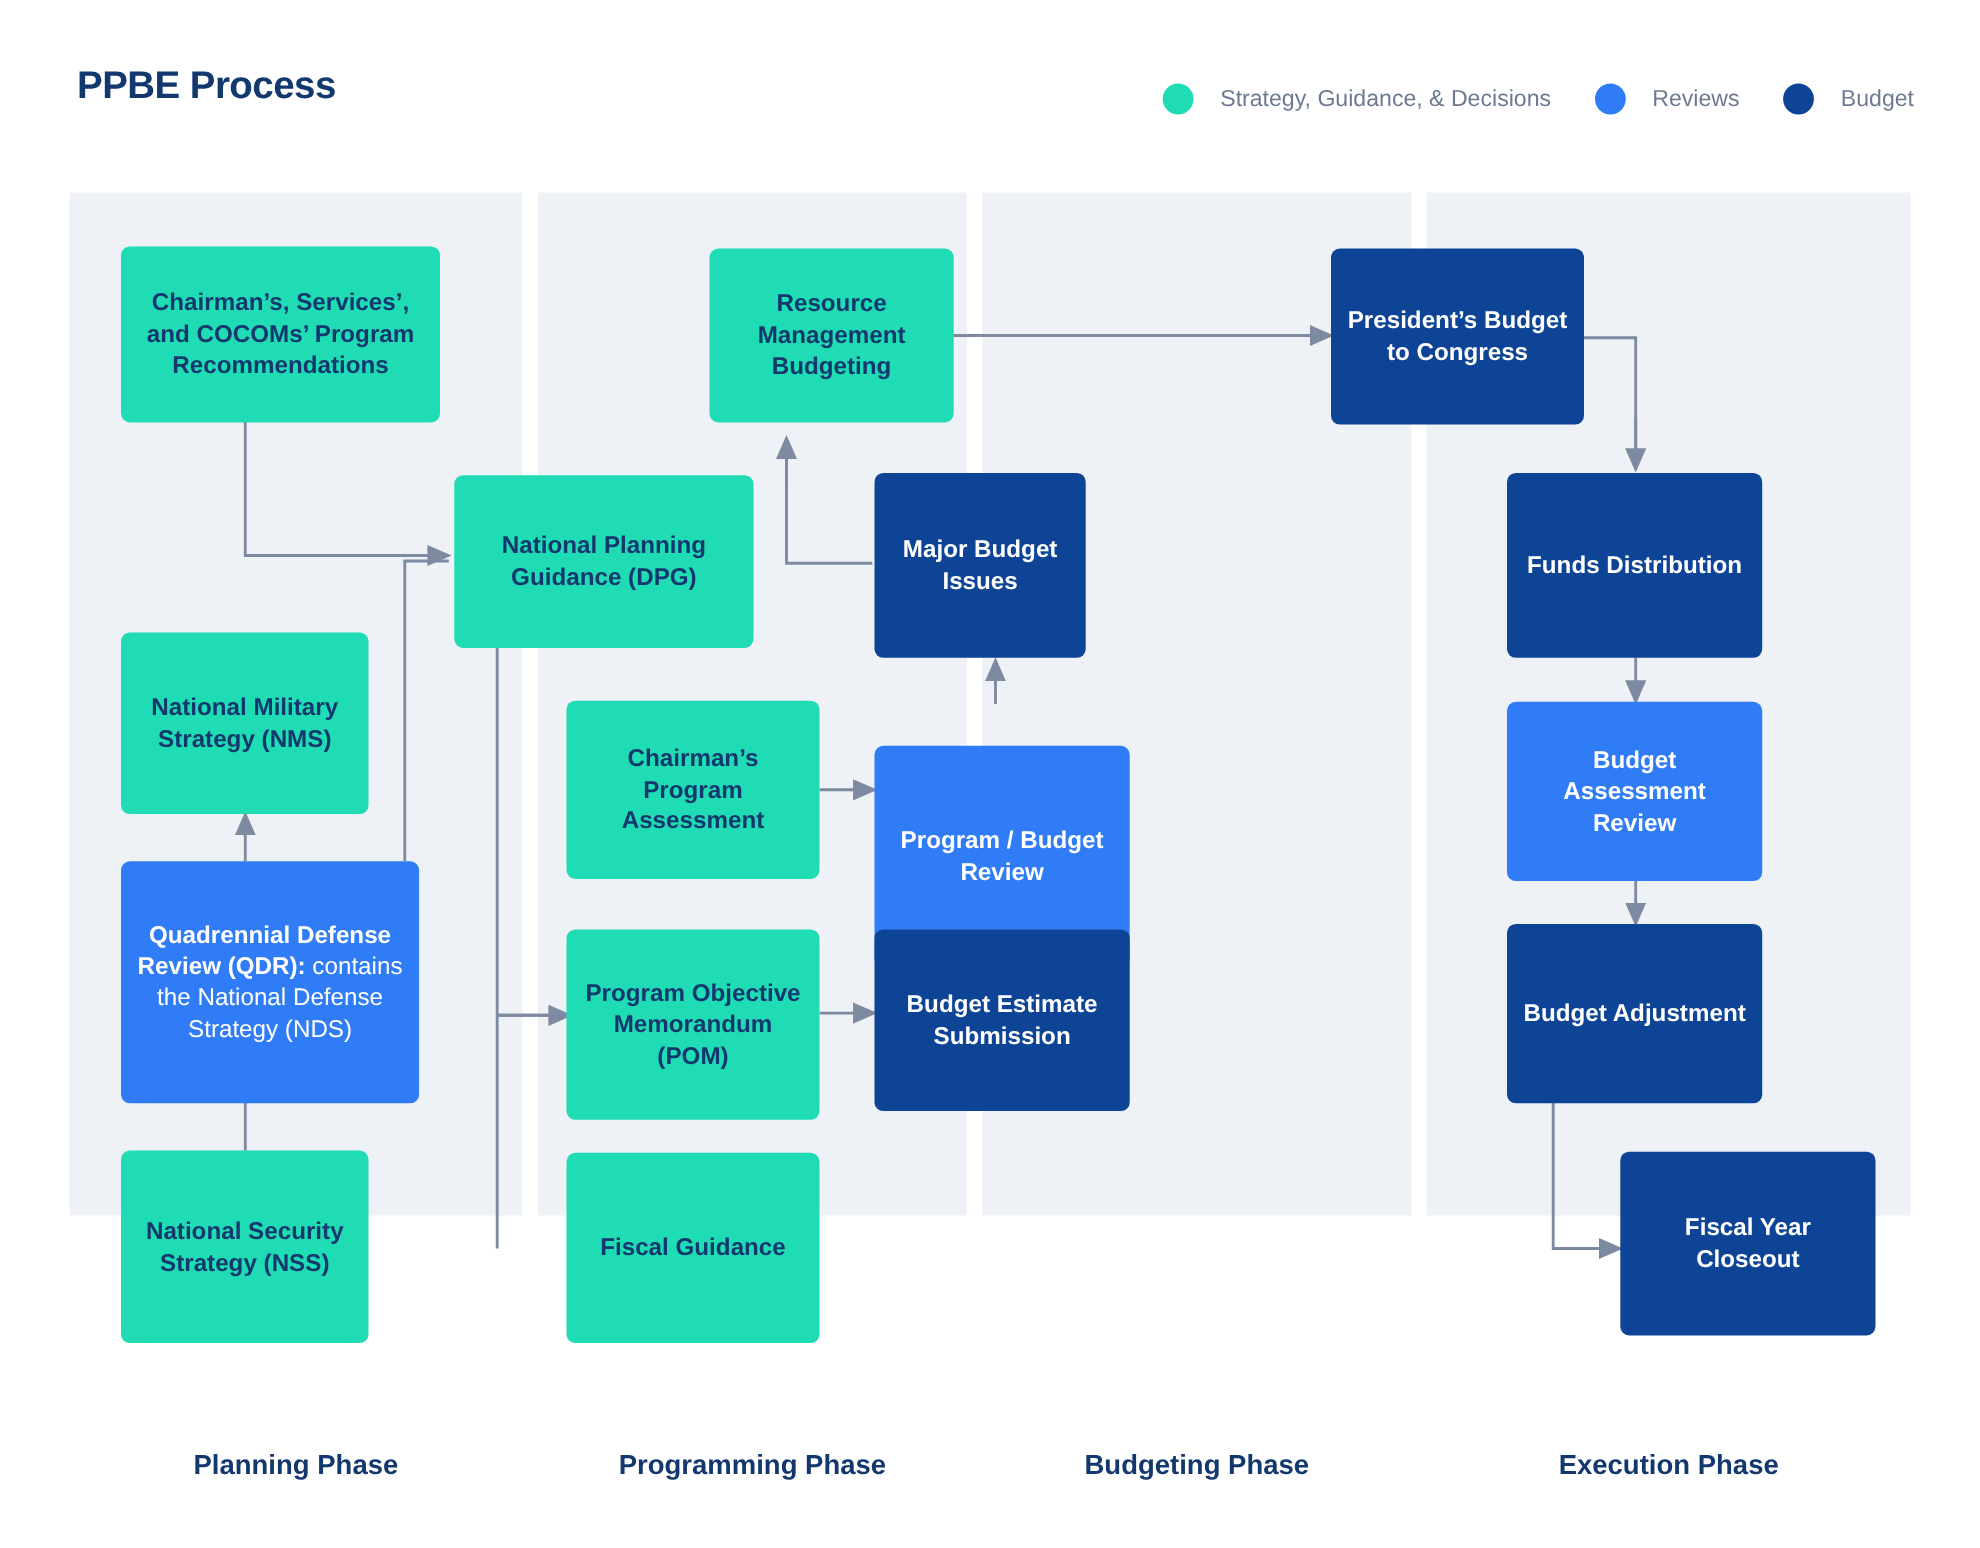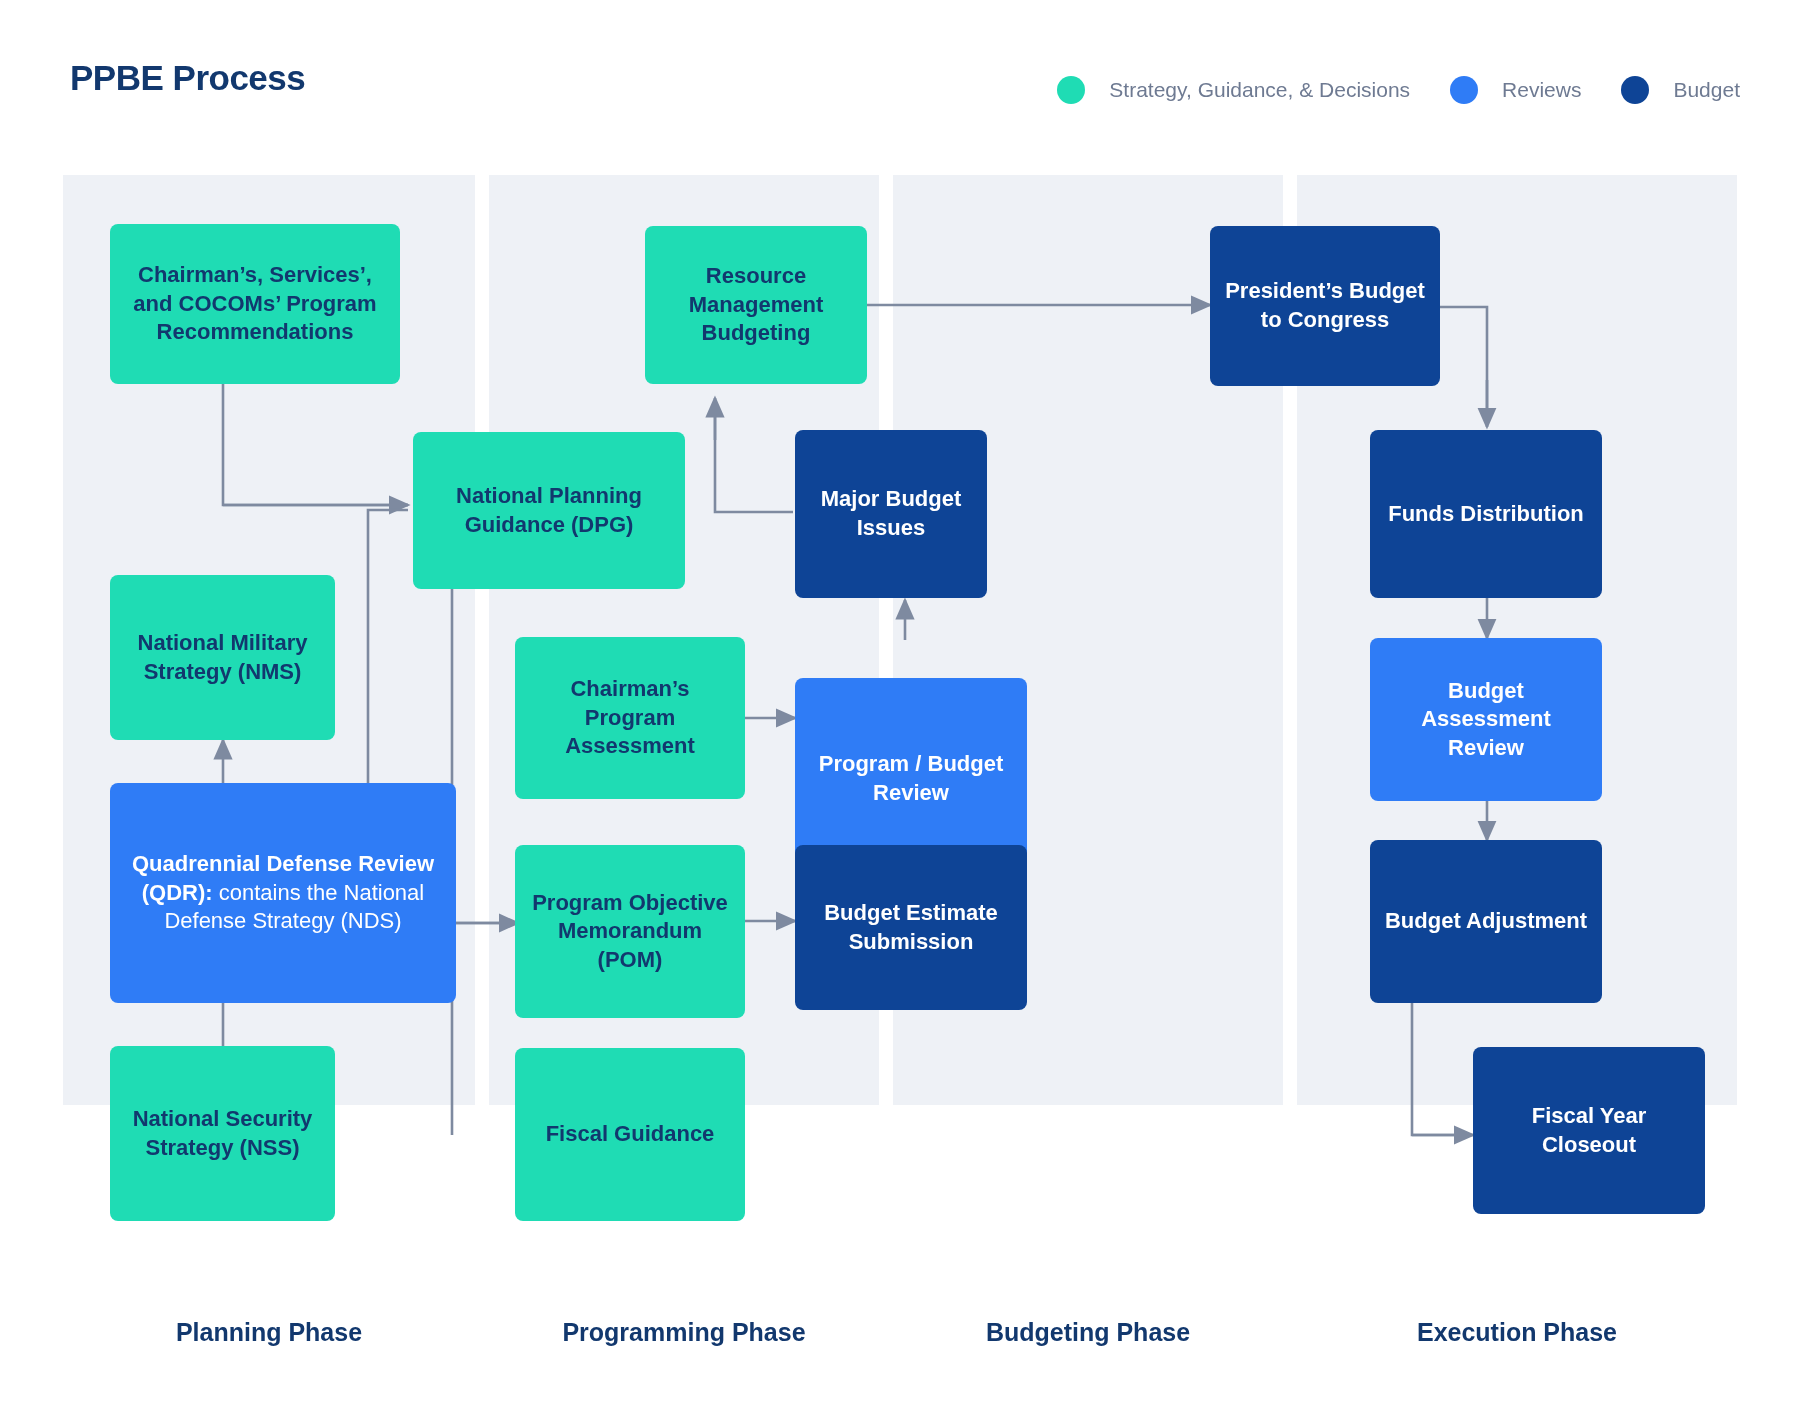--- a/index.html
+++ b/index.html
@@ -177,21 +177,21 @@
 
     <path d="M1412,1002 L1412,1135 L1470,1135"></path>
     <path d="M1412,1135 L1473,1135" marker-end="url(#arrow)"></path>
   </g>
 </svg>
 
 <div class="node node-teal" style="left:110px; top:224px; width:290px; height:160px;">Chairman’s, Services’, and COCOMs’ Program Recommendations</div>
 
 <div class="node node-teal" style="left:110px; top:575px; width:225px; height:165px;">National Military Strategy (NMS)</div>
 
-<div class="node node-blue" style="left:110px; top:783px; width:346px; height:220px; flex-direction:column;">
+<div class="node node-blue" style="left:110px; top:783px; width:271px; height:220px; flex-direction:column;">
   <div>
     <span>Quadrennial Defense Review (QDR):</span><span class="reg"> contains the National Defense Strategy (NDS)</span>
   </div>
 </div>
 
 <div class="node node-teal" style="left:110px; top:1046px; width:225px; height:175px;">National Security Strategy (NSS)</div>
 
 <div class="node node-teal" style="left:413px; top:432px; width:272px; height:157px;">National Planning Guidance (DPG)</div>
 
 <div class="node node-teal" style="left:515px; top:637px; width:230px; height:162px;">Chairman’s Program Assessment</div>

